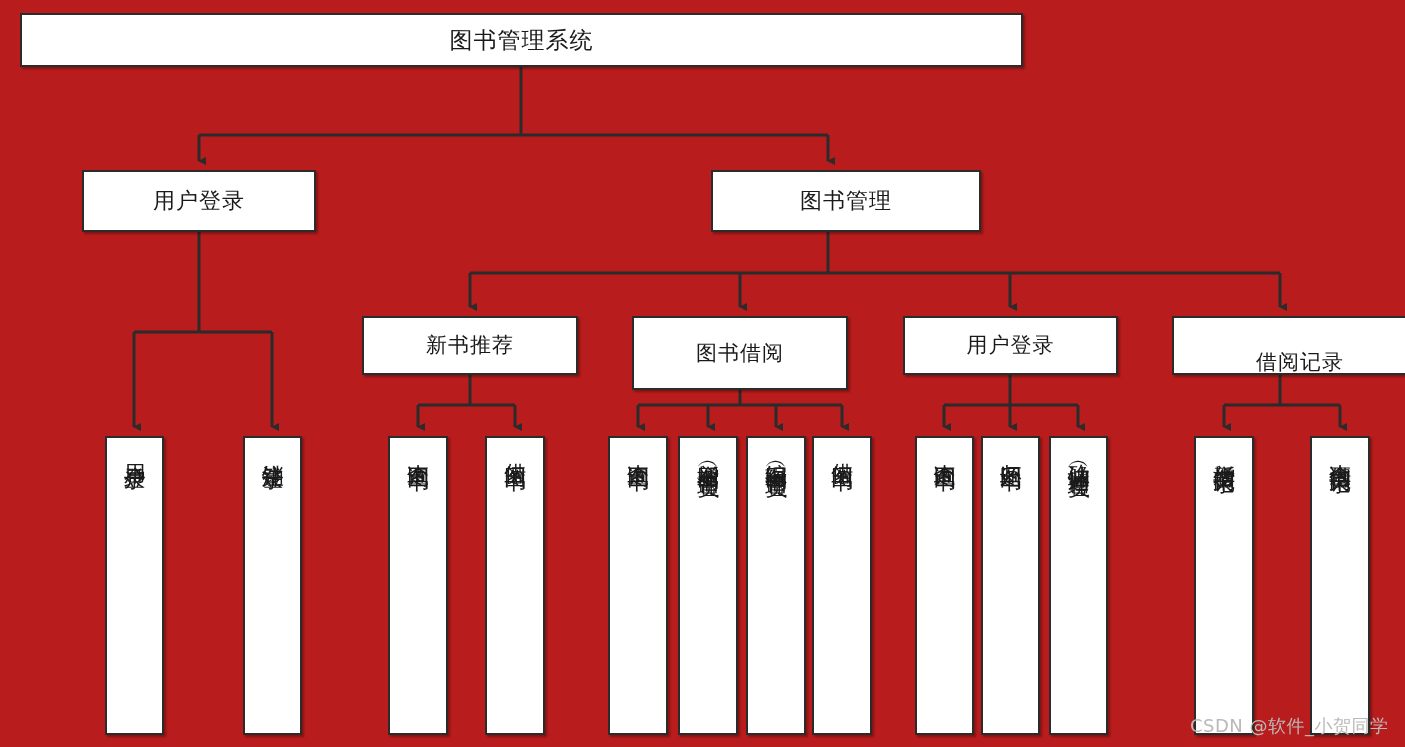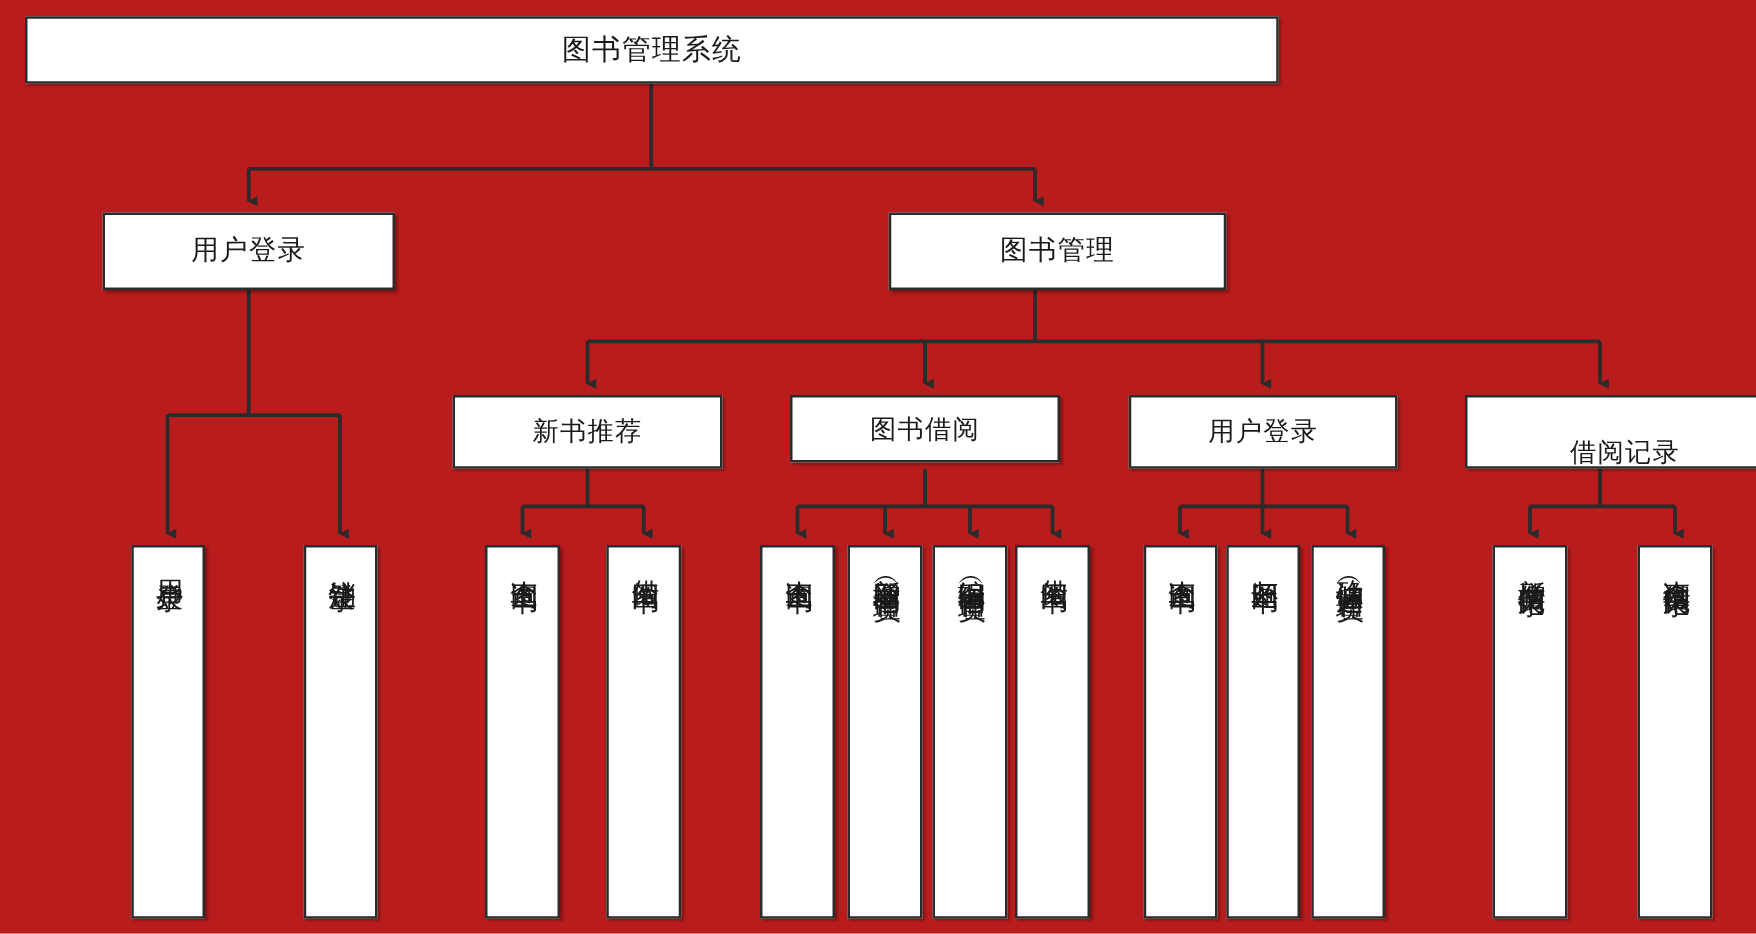--- a/index.html
+++ b/index.html
@@ -122,21 +122,21 @@
       </div>
       <div class="node-box lvl1" style="left: 82px; top: 170px; width: 234px; height: 62px;">
         <div class="node-label">用户登录</div>
       </div>
       <div class="node-box lvl1" style="left: 711px; top: 170px; width: 270px; height: 62px;">
         <div class="node-label">图书管理</div>
       </div>
       <div class="node-box lvl2" style="left: 362px; top: 316px; width: 216px; height: 59px; align-items: center;">
         <div class="node-label">新书推荐</div>
       </div>
-      <div class="node-box lvl2" style="left: 632px; top: 316px; width: 216px; height: 54px;">
+      <div class="node-box lvl2" style="left: 632px; top: 316px; width: 216px; height: 74px;">
         <div class="node-label">图书借阅</div>
       </div>
       <div class="node-box lvl2" style="left: 903px; top: 316px; width: 215px; height: 59px;">
         <div class="node-label">用户登录</div>
       </div>
       <div class="node-box lvl2" style="left: 1172px; top: 316px; width: 256px; height: 59px; align-items: flex-end;">
         <div class="node-label">借阅记录</div>
       </div>
       <div class="node-box leaf" style="left: 105px; top: 436px; width: 59px; height: 299px;">
         <div class="node-label">用户登录</div>
@@ -172,13 +172,14 @@
         <div class="node-label">确认归还（管理员）</div>
       </div>
       <div class="node-box leaf" style="left: 1194px; top: 436px; width: 60px; height: 299px;">
         <div class="node-label">新增借阅记录</div>
       </div>
       <div class="node-box leaf" style="left: 1310px; top: 436px; width: 60px; height: 299px;">
         <div class="node-label">查询借阅记录</div>
       </div>
     </div>
 
+  <div class="watermark" style="left:1190px; top:714px;">CSDN @软件_小贺同学</div>
 </div>
 
 </body></html>

